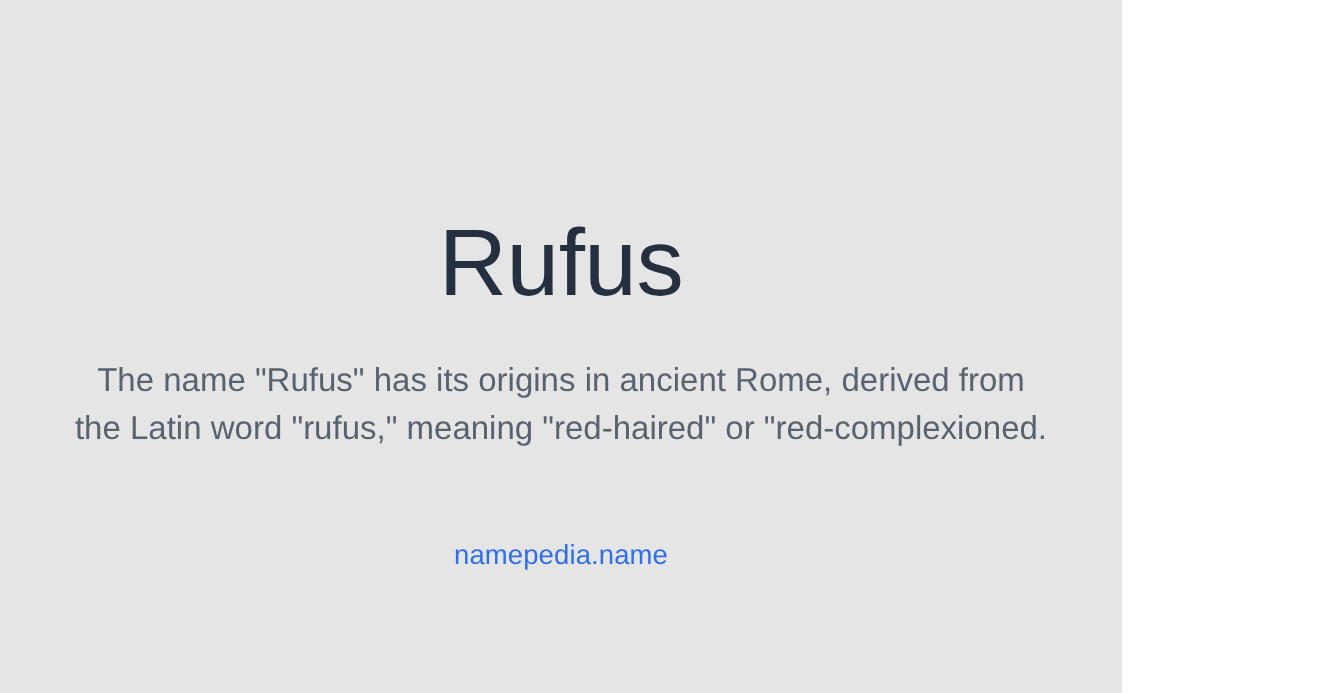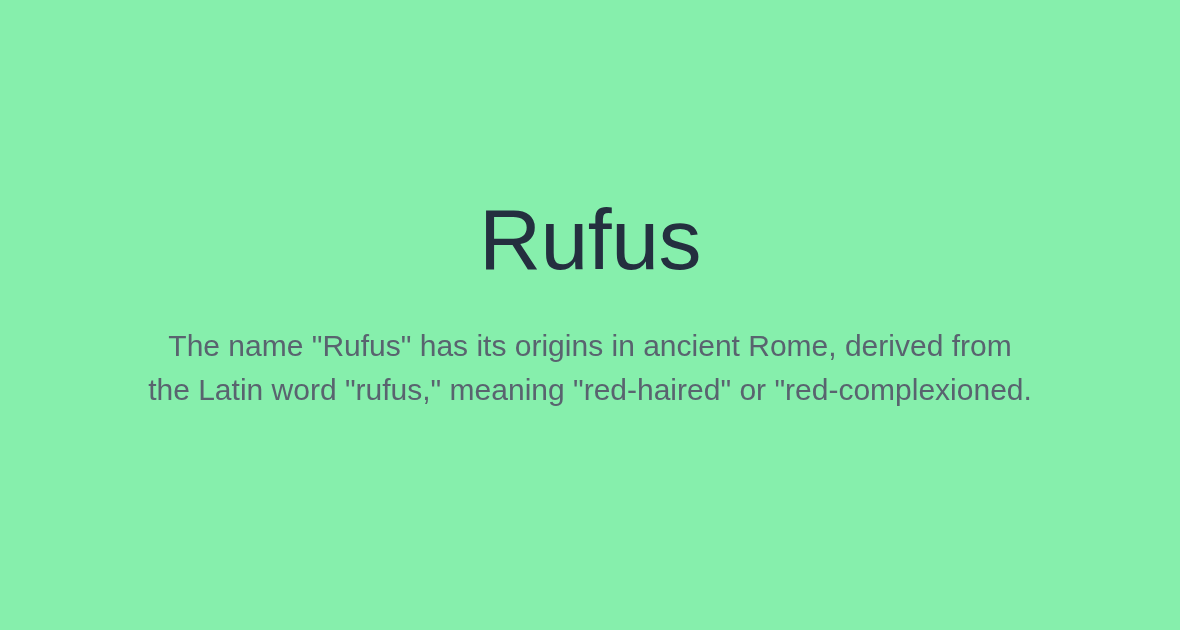--- a/index.html
+++ b/index.html
@@ -10,23 +10,23 @@
   body {
     width: 1200px;
     height: 630px;
     background: #ffffff;
     font-family: "Liberation Sans", "DejaVu Sans", sans-serif;
     -webkit-font-smoothing: antialiased;
     overflow: hidden;
   }
 
   .og-card {
-    width: 1180px;
+    width: 1020px;
     height: 630px;
-    background: #86efac;
+    background: #e5e5e5;
     box-sizing: border-box;
     display: flex;
     flex-direction: column;
     align-items: center;
     justify-content: flex-start;
     padding: 0;
     position: relative;
   }
 
   .content-stack {
@@ -89,16 +89,17 @@
   <div class="content-stack">
 
     <h1 class="name-title">Rufus</h1>
 
     <div class="spacer-mid"></div>
 
     <p class="name-description">The name "Rufus" has its origins in ancient Rome, derived from the Latin word "rufus," meaning "red-haired" or "red-complexioned.</p>
 
     <div class="spacer-bottom"></div>
 
+    <a class="site-link" href="#">namepedia.name</a>
 
   </div>
 
 </div>
 
 </body></html>

